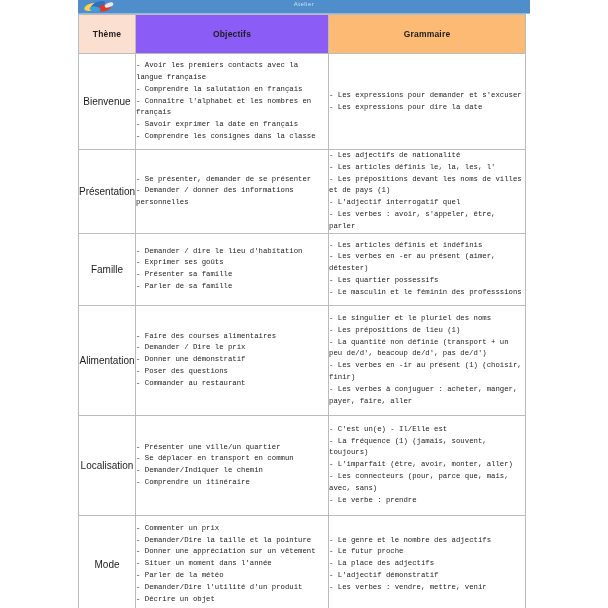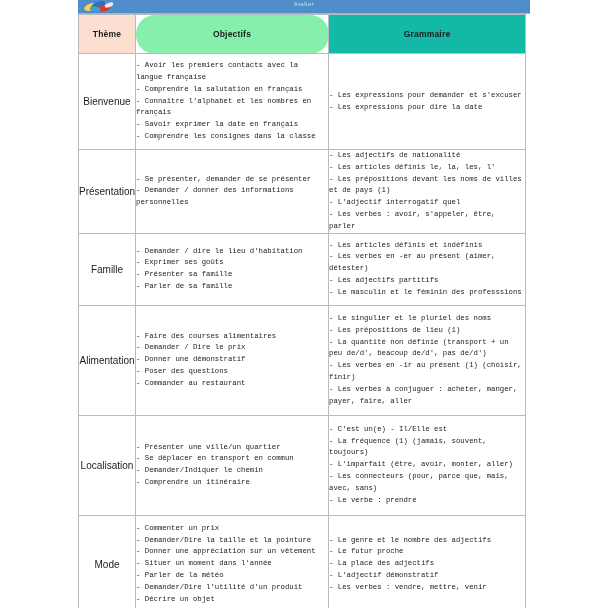--- a/index.html
+++ b/index.html
@@ -76,22 +76,22 @@
 
   th.h-theme, th.h-obj, th.h-gram {
     height: 38px;
     text-align: center;
     font-size: 8.5px;
     font-weight: bold;
     color: #1c1c1c;
     letter-spacing: .2px;
   }
   th.h-theme { background: #fbe0d2; }
-  th.h-obj   { background: #86efac; border-radius: 19px; }
-  th.h-gram  { background: #14b8a6; }
+  th.h-obj   { background: #8b5cf6; }
+  th.h-gram  { background: #fdba74; }
 
   td.theme-cell {
     text-align: center;
     font-size: 10px;
     color: #1c1c1c;
     padding: 2px 1px;
     margin-left: 20px;
   }
   td.obj-cell, td.gram-cell {
     padding: 6px 4px 6px 7px;
@@ -190,21 +190,21 @@
                 <li>Demander / dire le lieu d'habitation</li>
                 <li>Exprimer ses goûts</li>
                 <li>Présenter sa famille</li>
                 <li>Parler de sa famille</li>
               </ul>
             </td>
             <td class="gram-cell">
               <ul class="bullet-list">
                 <li>Les articles définis et indéfinis</li>
                 <li>Les verbes en -er au présent (aimer, détester)</li>
-                <li>Les adjectifs partitifs</li>
+                <li>Les quartier possessifs</li>
                 <li>Le masculin et le féminin des professsions</li>
               </ul>
             </td>
           </tr>
           <tr style="height: 110px;">
             <td class="theme-cell">Alimentation</td>
             <td class="obj-cell">
               <ul class="bullet-list">
                 <li>Faire des courses alimentaires</li>
                 <li>Demander / Dire le prix</li>

